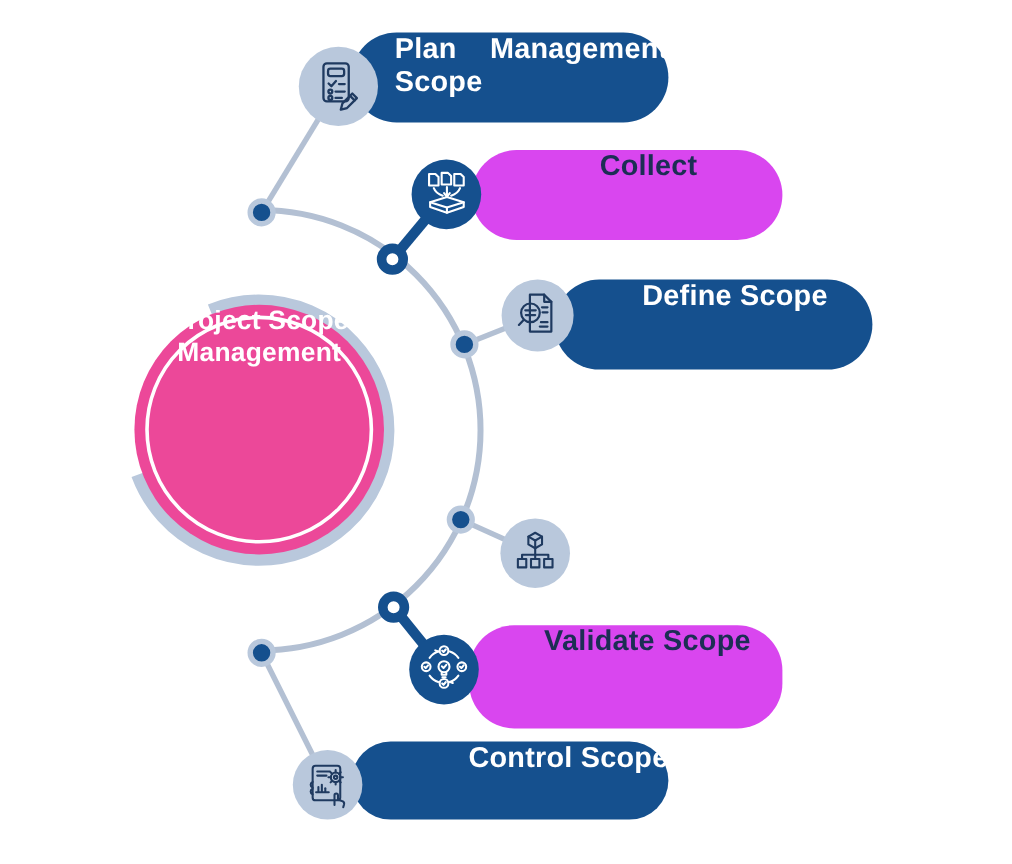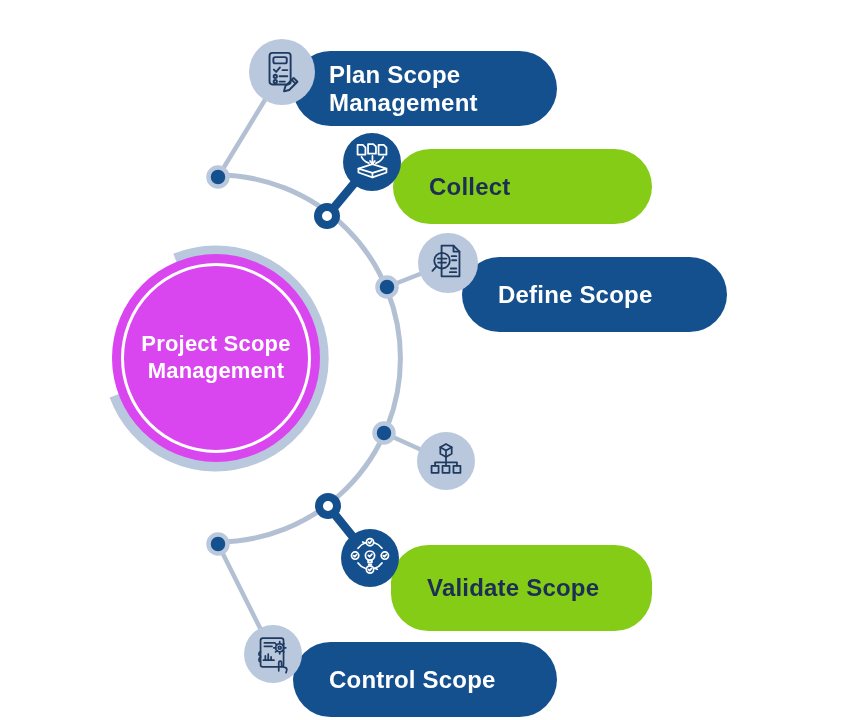--- a/index.html
+++ b/index.html
@@ -3,30 +3,30 @@
 <meta charset="utf-8">
 <style>
   html,body{margin:0;padding:0;background:#ffffff;}
   .canvas{
     position:relative;width:843px;height:720px;background:#ffffff;overflow:hidden;
     font-family:"Liberation Sans", sans-serif;
   }
   .wires{position:absolute;left:0;top:0;}
   .center-circle{
     position:absolute;left:112px;top:254px;width:208px;height:208px;border-radius:50%;
-    background:#d946ef;display:flex;align-items:center;justify-content:center;
+    background:#ec4899;display:flex;justify-content:center;
   }
   .center-ring{position:absolute;left:9px;top:9px;right:9px;bottom:9px;border:3px solid #ffffff;border-radius:50%;}
   .center-label{color:#ffffff;font-size:22px;font-weight:700;line-height:1.22;text-align:center;letter-spacing:.2px;}
   .pill{
-    position:absolute;border-radius:37.5px;display:flex;flex-direction:column;justify-content:center;
-    padding-left:36px;box-sizing:border-box;margin-top:24px;
+    position:absolute;border-radius:37.5px;display:flex;flex-direction:row;justify-content:center;
+    padding-left:36px;box-sizing:border-box;
   }
   .pill.dark{background:#15508e;color:#ffffff;}
-  .pill.light{background:#84cc16;color:#1c2e54;}
+  .pill.light{background:#d946ef;color:#1c2e54;}
   .pill-line{font-size:24px;font-weight:700;line-height:1.15;letter-spacing:.2px;}
   .badge{position:absolute;border-radius:50%;display:flex;align-items:center;justify-content:center;}
   .badge.light{background:#b9c8dc;}
   .badge.dark{background:#15508e;}
   .badge svg{display:block;}
 </style>
 </head>
 <body>
 
 <div class="canvas">
@@ -142,21 +142,21 @@
       <circle cx="24" cy="36" r="3.8"></circle>
         <path d="M22.4 36 l1.2 1.2 l2 -2.4"></path>
       <path d="M11.5 13.8 Q14.5 9.6 19 8.3"></path>
       <path d="M29 8.3 Q33.5 9.6 36.5 13.8"></path>
       <path d="M11.5 29.2 Q14.5 33.4 19 34.7"></path>
       <path d="M36.5 29.2 Q33.5 33.4 29 34.7"></path>
       <path d="M19 8.3 l-2.6 -1 M29 34.7 l2.6 1"></path>
     </svg>
   </div>
 
-  <div class="pill dark" style="left:293px;top:618px;width:264px;height:75px;">
+  <div class="pill dark" style="left:293px;top:618px;width:264px;height:65px;justify-content:flex-end;">
     <span class="pill-line">Control Scope</span>
   </div>
   <div class="badge light" style="left:244px;top:625px;width:58px;height:58px;">
     <svg width="46" height="46" viewBox="0 0 48 48" fill="none" stroke="#1f3a60" stroke-width="1.8" stroke-linecap="round" stroke-linejoin="round">
       <rect x="11" y="7.5" width="24" height="30" rx="2.5"></rect>
       <line x1="15" y1="12.5" x2="26" y2="12.5"></line>
       <line x1="15" y1="16" x2="23" y2="16"></line>
       <circle cx="31" cy="17.5" r="4.2"></circle>
       <circle cx="31" cy="17.5" r="1.5"></circle>
       <line x1="31" y1="11.2" x2="31" y2="13.3"></line>

